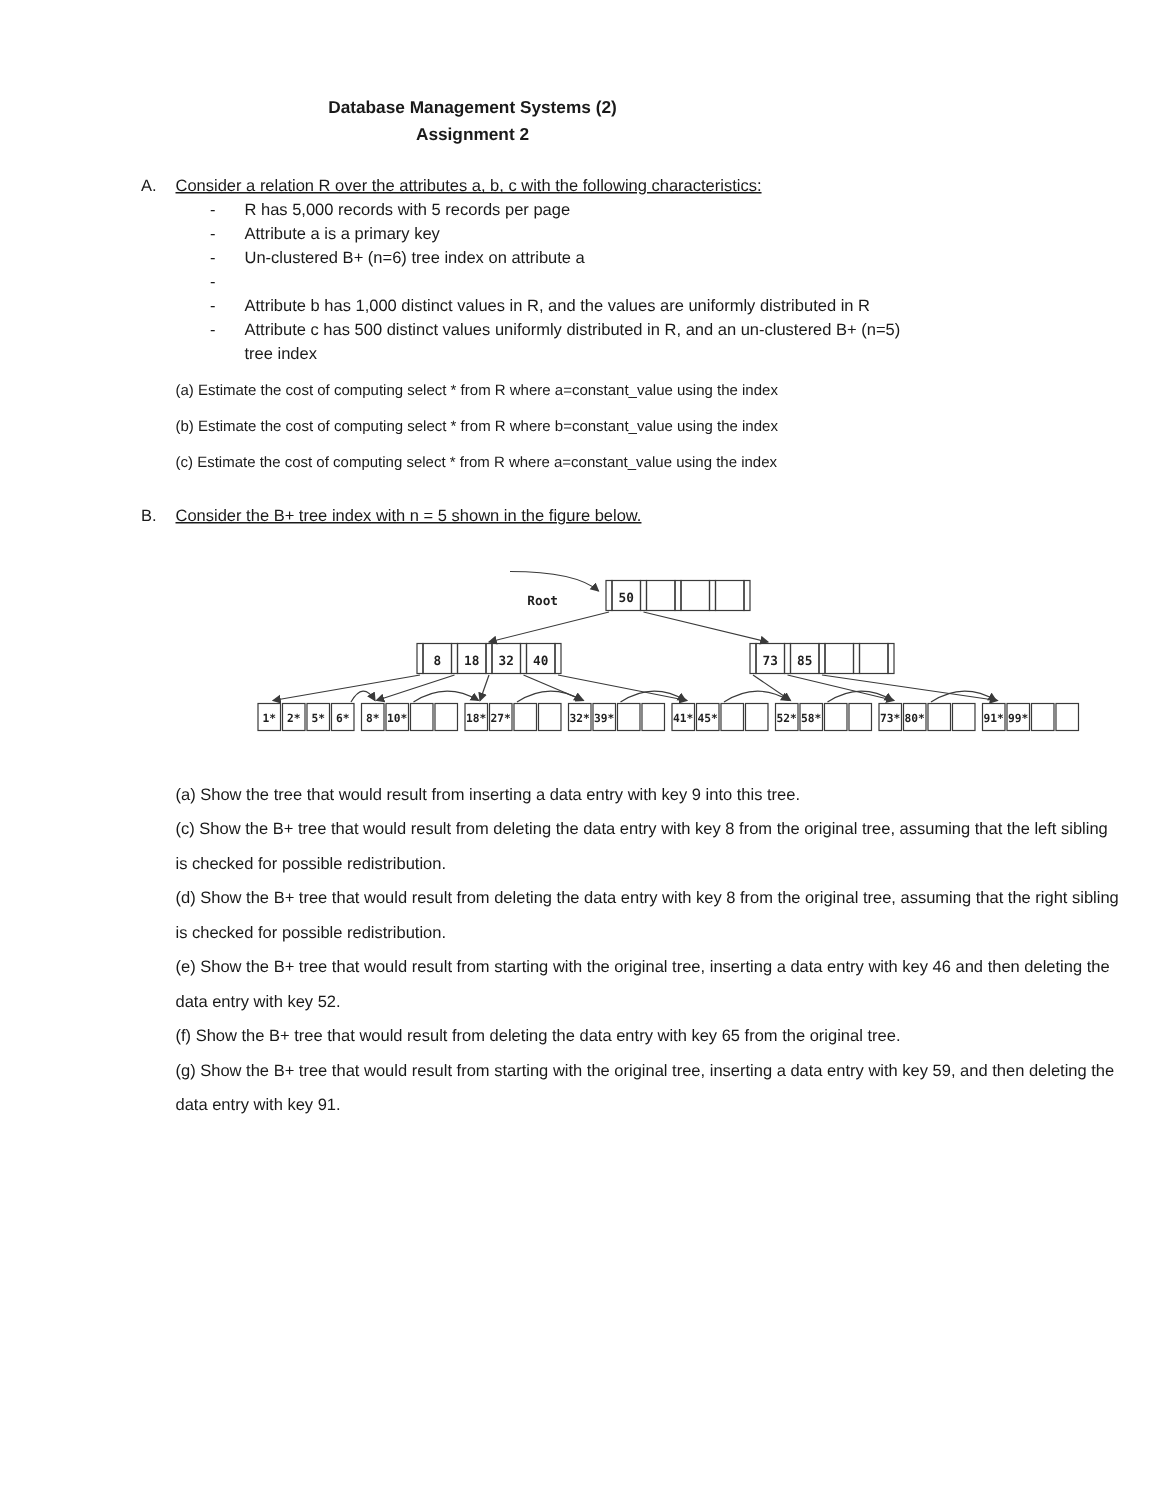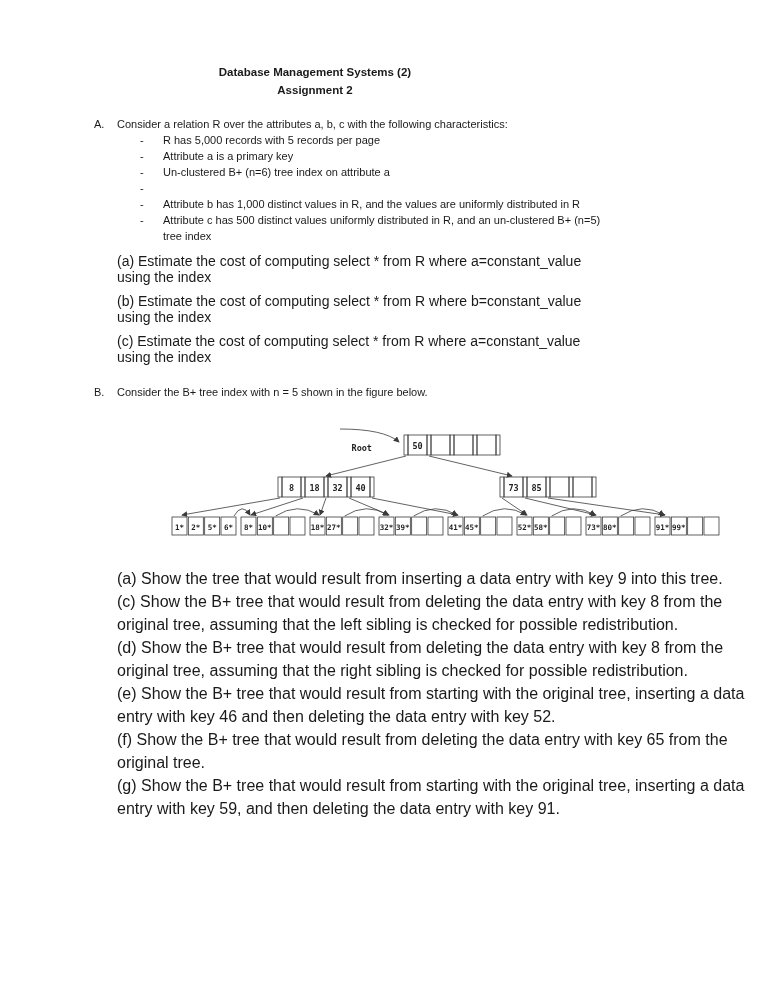--- a/index.html
+++ b/index.html
@@ -10,41 +10,41 @@
     color:#1a1a1a;
     overflow:hidden;
   }
   .page { padding:63px 24px 0 94px; box-sizing:border-box; width:630px; }
 
   .title-block { text-align:center; margin-right:70px; }
   .title-line { font-size:11.5px; font-weight:bold; line-height:18px; }
 
   .section-head { display:flex; margin-top:17px; font-size:11px; line-height:16px; }
   .section-label { width:23px; flex:0 0 23px; }
-  .section-intro { flex:1; }
+  .section-intro { flex:1;text-decoration:underline; }
 
   .bullets { }
   .bullet-row { display:flex; margin-left:46px; font-size:11px; line-height:16px; }
   .bullet-marker { width:23px; flex:0 0 23px; }
 
   .questions-a { margin-top:9px; margin-left:23px; }
-  .questions-a p { margin:0 0 8px 0; font-size:14px; line-height:16px; }
+  .questions-a p { margin:0 0 8px 0; font-size:10px; line-height:16px; }
 
   .section-b-head { margin-top:19px; }
 
   .figure-wrap {
     position:relative;
     margin-left:-94px; margin-right:-24px;
     margin-top:27px;
     width:768px; height:118px;
   }
   .figure-wrap svg { display:block; }
 
   .questions-b { margin-top:22px; margin-left:23px; width:630px; }
-  .questions-b p { margin:0; font-size:16px; line-height:23px; }
+  .questions-b p { margin:0; font-size:11px; line-height:23px; }
 </style>
 </head>
 <body>
 
 <div class="page">
 
   <div class="title-block">
     <div class="title-line">Database Management Systems (2)</div>
     <div class="title-line">Assignment 2</div>
   </div>

